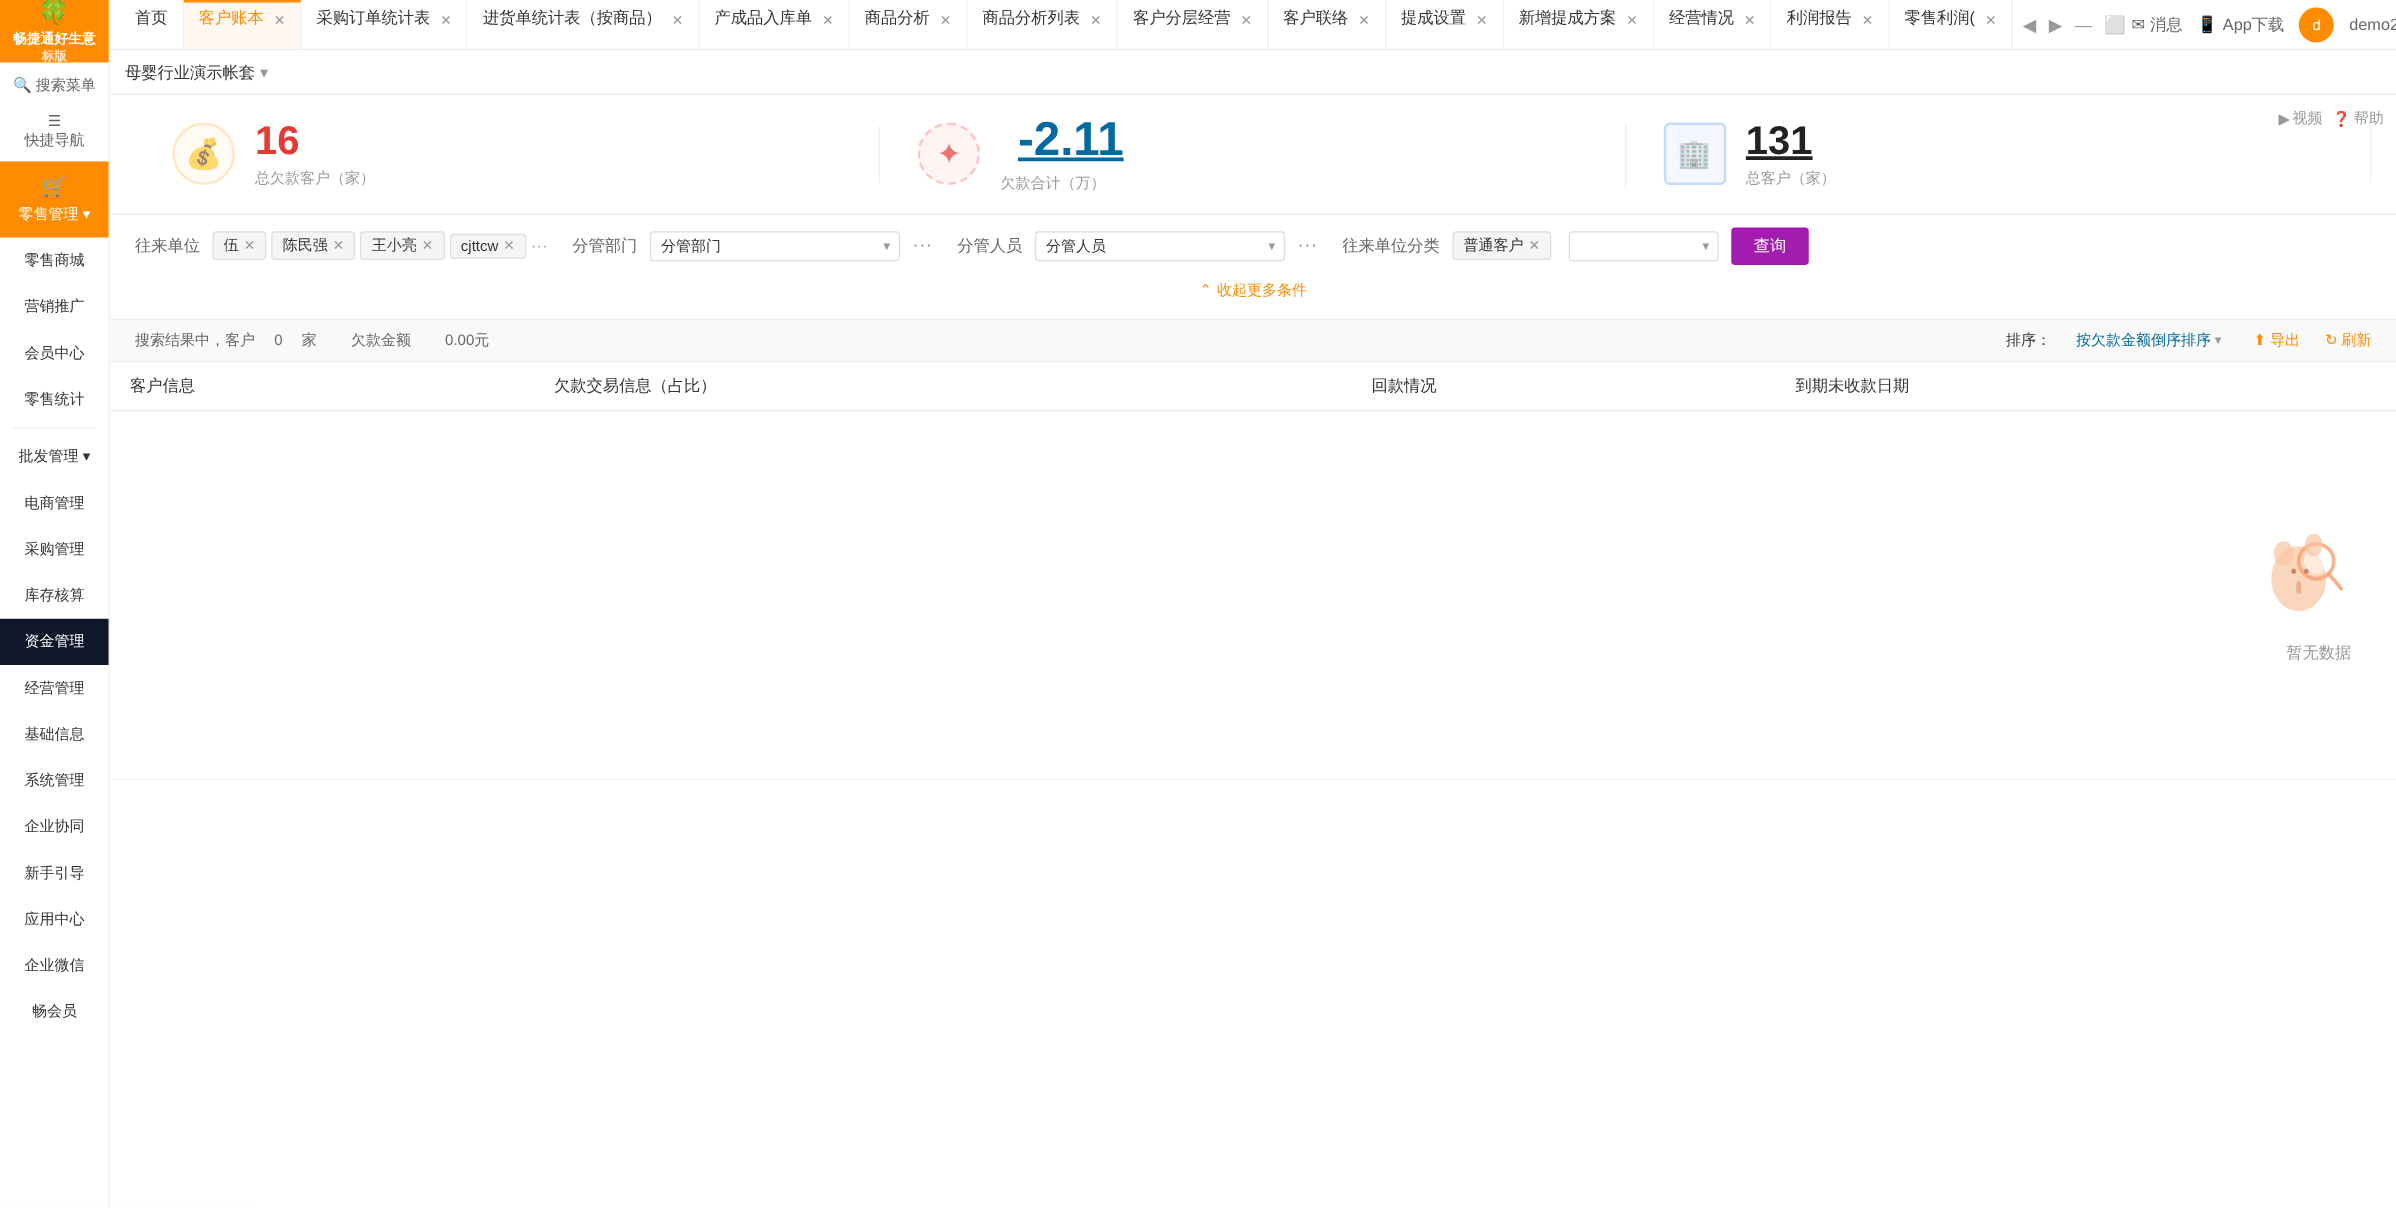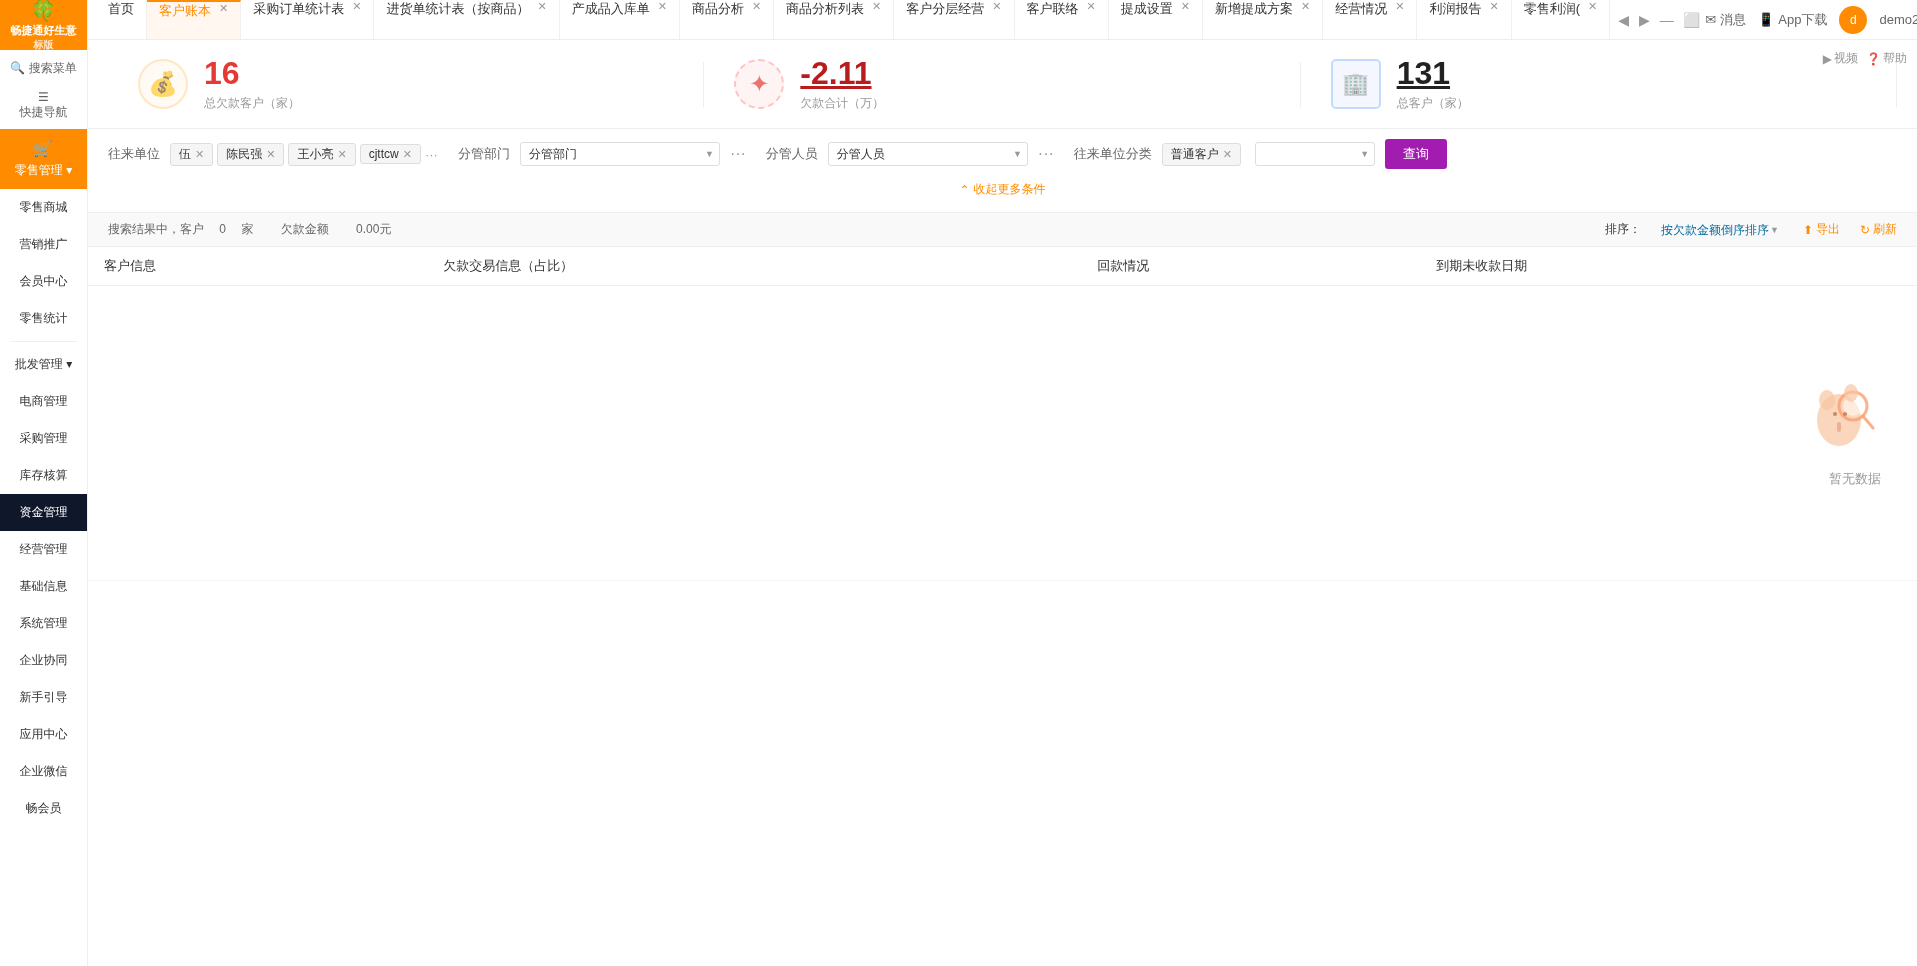--- a/index.html
+++ b/index.html
@@ -14,21 +14,21 @@
     .sidebar-item { padding: 10px 4px; font-size: 12px; color: #333; text-align: center; cursor: pointer; display: flex; flex-direction: column; align-items: center; gap: 2px; }
     .sidebar-item.active { background: #ff8c00; color: #fff; }
     .sidebar-item .s-icon { font-size: 16px; margin-bottom: 2px; }
     .sidebar-divider { height: 1px; background: #f0f0f0; margin: 4px 10px; }
 
     
     .main { flex: 1; display: flex; flex-direction: column; overflow: hidden; }
 
     
     .topnav { background: #fff; border-bottom: 1px solid #eee; height: 40px; display: flex; align-items: center; padding: 0 8px; gap: 0; overflow: hidden; flex-shrink: 0; }
-    .topnav-tab { padding: 0 12px; height: 40px; display: flex; align-items: flex-start; font-size: 13px; color: #333; cursor: pointer; white-space: nowrap; border-right: 1px solid #f0f0f0; position: relative; gap: 4px; }
+    .topnav-tab { padding: 17px 12px; height: 40px; display: flex; align-items: flex-end; font-size: 13px; color: #333; cursor: pointer; white-space: nowrap; border-right: 1px solid #f0f0f0; position: relative; gap: 4px; }
     .topnav-tab.active { background: #fff7f0; color: #ff8c00; border-top: 2px solid #ff8c00; }
     .topnav-tab .close-btn { color: #999; font-size: 11px; margin-left: 4px; }
     .topnav-actions { margin-left: auto; display: flex; align-items: center; gap: 12px; color: #666; font-size: 13px; flex-shrink: 0; }
     .topnav-actions .action-btn { display: flex; align-items: center; gap: 4px; cursor: pointer; }
     .avatar { width: 28px; height: 28px; border-radius: 50%; background: #ff8c00; color: #fff; display: flex; align-items: center; justify-content: center; font-size: 12px; }
 
     
     .header-bar { background: #fff; border-bottom: 1px solid #eee; height: 36px; display: flex; align-items: center; padding: 0 12px; gap: 8px; flex-shrink: 0; }
     .header-bar .store-selector { display: flex; align-items: center; gap: 4px; color: #333; font-size: 13px; cursor: pointer; }
     .header-bar .store-selector .arrow { color: #999; }
@@ -237,36 +237,42 @@
         <span>📱</span>
         <span>App下载</span>
       </span>
       <div class="avatar">
         <span>d</span>
       </div>
       <span>demo2</span>
     </div>
   </div>
 
+  <div class="header-bar">
+    <div class="store-selector">
+      <span>母婴行业演示帐套</span>
+      <span class="arrow">▾</span>
+    </div>
+  </div>
 
   <div class="stats-area">
     <div class="stat-block">
       <div style="display:flex;align-items:center;gap:16px;">
         <div style="width:50px;height:50px;border-radius:50%;background:#fff8f0;border:2px solid #ffddaa;display:flex;align-items:center;justify-content:center;font-size:24px;color:#ff8c00;opacity:0.7;">💰</div>
         <div>
           <div class="stat-value">16</div>
           <div class="stat-label">总欠款客户（家）</div>
         </div>
       </div>
     </div>
     <div class="stat-block">
       <div style="display:flex;align-items:center;gap:16px;">
         <div style="width:50px;height:50px;border-radius:50%;background:#fff0f0;border:2px dashed #ffaaaa;display:flex;align-items:center;justify-content:center;font-size:24px;color:#e53935;opacity:0.7;">✦</div>
         <div>
-          <div class="stat-value" style="font-size:32px;font-weight:bold;color:#b91c1c;text-decoration:underline;">-2.11</div>
+          <div class="stat-value" style="font-size:38px;font-weight:bold;color:#0369a1;text-decoration:underline;margin-left:14px;">-2.11</div>
           <div class="stat-label">欠款合计（万）</div>
         </div>
       </div>
     </div>
     <div class="stat-block">
       <div style="display:flex;align-items:center;gap:16px;">
         <div style="width:50px;height:50px;border-radius:5px;background:#f0f5ff;border:2px solid #aaccff;display:flex;align-items:center;justify-content:center;font-size:22px;color:#6699cc;opacity:0.7;">🏢</div>
         <div>
           <div class="stat-value dark" style="color:#222;text-decoration:underline;">131</div>
           <div class="stat-label">总客户（家）</div>

